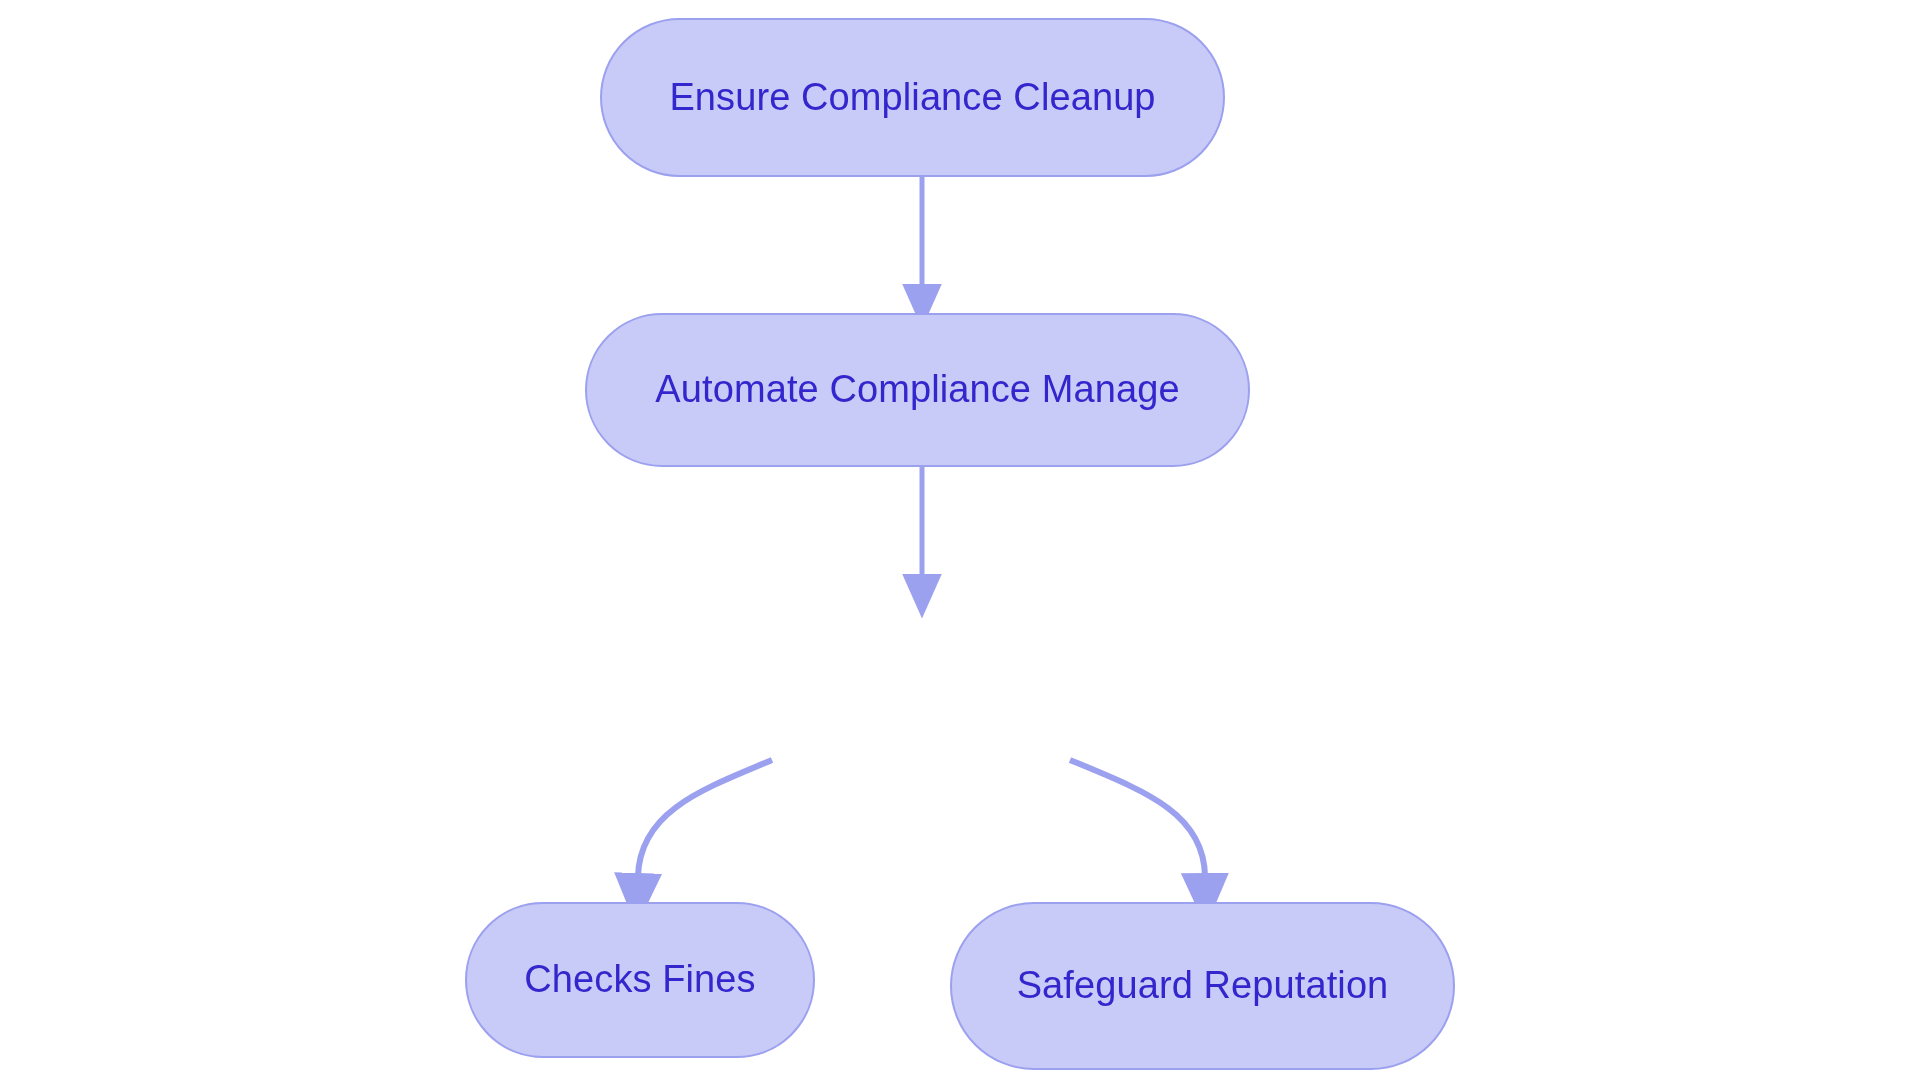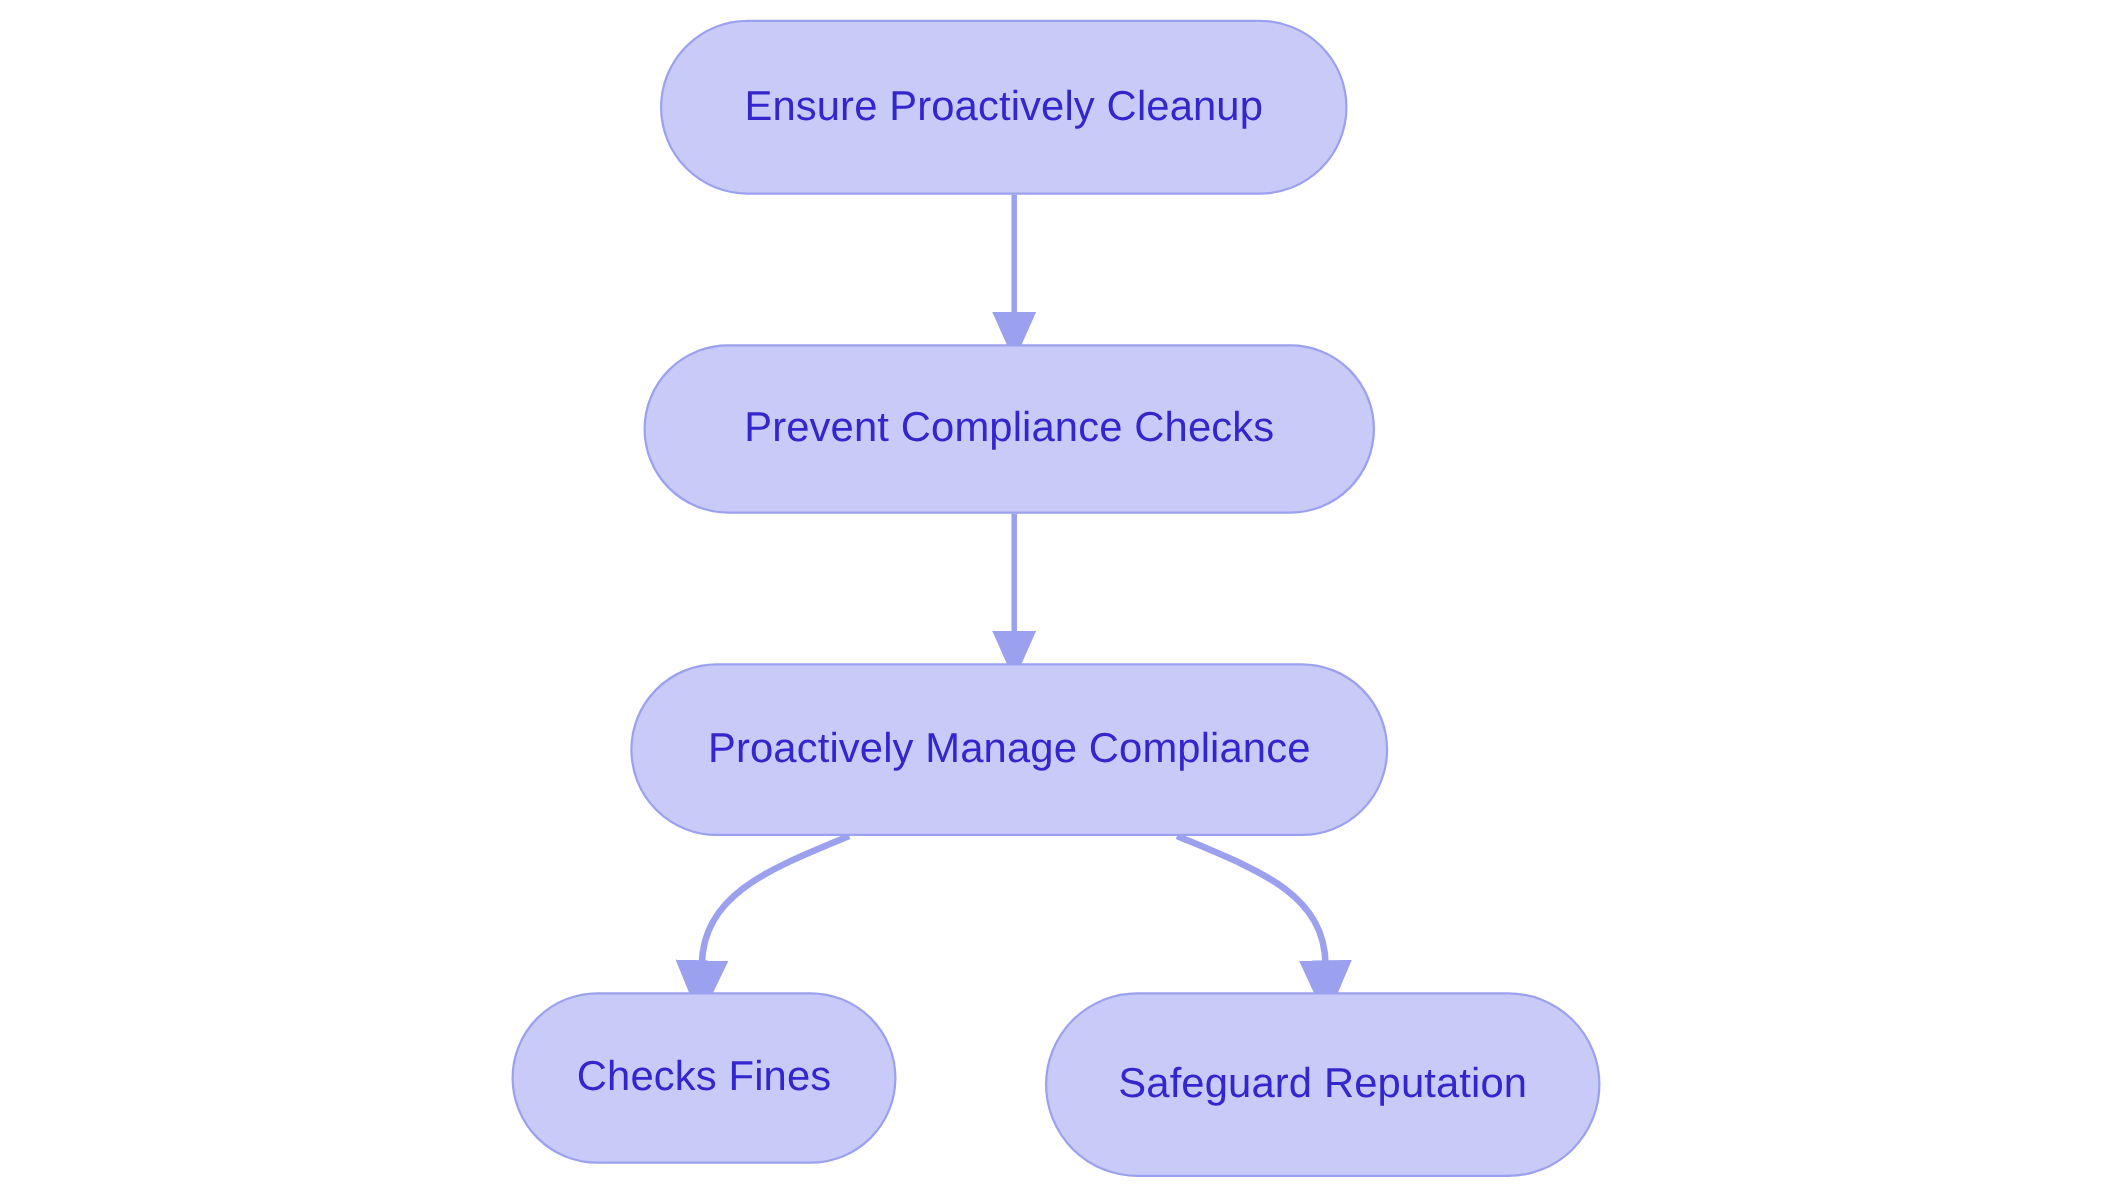--- a/index.html
+++ b/index.html
@@ -83,30 +83,27 @@
     <path d="M922,177 L922,286" fill="none" stroke="#9ba1ee" stroke-width="5" marker-end="url(#arrowhead)"></path>
 
     <path d="M922,467 L922,576" fill="none" stroke="#9ba1ee" stroke-width="5" marker-end="url(#arrowhead)"></path>
 
     <path d="M772,760 C700,790 640,812 638,876" fill="none" stroke="#9ba1ee" stroke-width="6" marker-end="url(#arrowhead)"></path>
 
     <path d="M1070,760 C1142,790 1204,812 1205,876" fill="none" stroke="#9ba1ee" stroke-width="6" marker-end="url(#arrowhead)"></path>
   </svg>
 
   <div class="node" id="node-ensure-compliance-cleanup">
-    <span class="node-label">Ensure Proactively Cleanup</span>
+    <span class="node-label">Ensure Compliance Cleanup</span>
   </div>
 
   <div class="node" id="node-automate-compliance-checks">
-    <span class="node-label">Prevent Compliance Checks</span>
+    <span class="node-label">Automate Compliance Manage</span>
   </div>
 
-  <div class="node" id="node-proactively-manage-compliance">
-    <span class="node-label">Proactively Manage Compliance</span>
-  </div>
 
   <div class="node" id="node-prevent-fines">
     <span class="node-label">Checks Fines</span>
   </div>
 
   <div class="node" id="node-safeguard-reputation">
     <span class="node-label">Safeguard Reputation</span>
   </div>
 
 </div>

